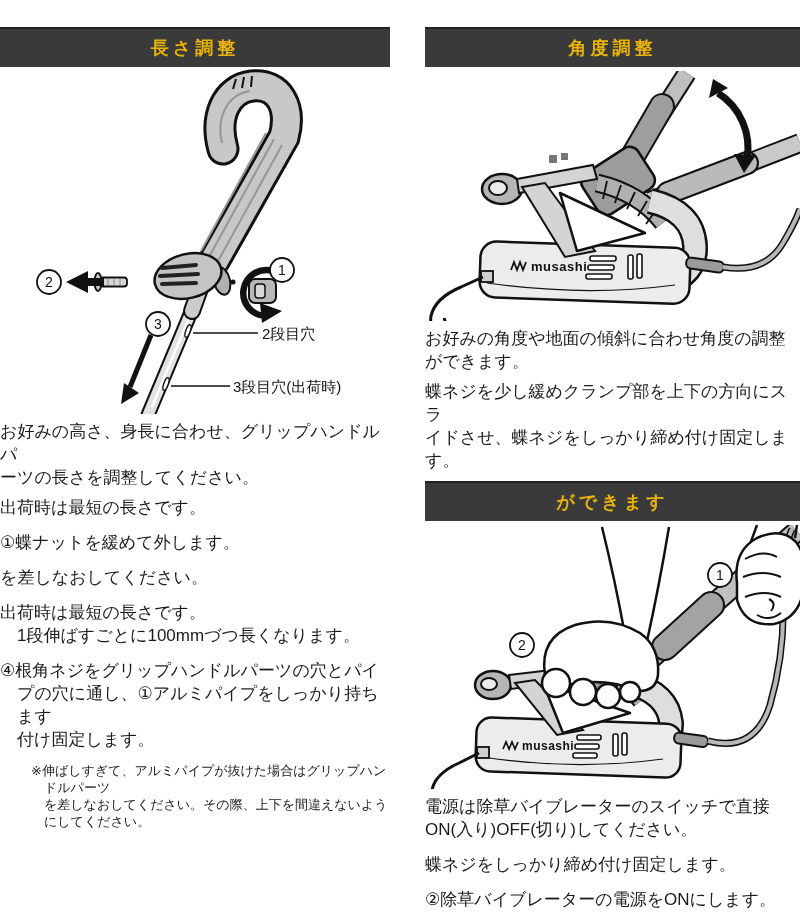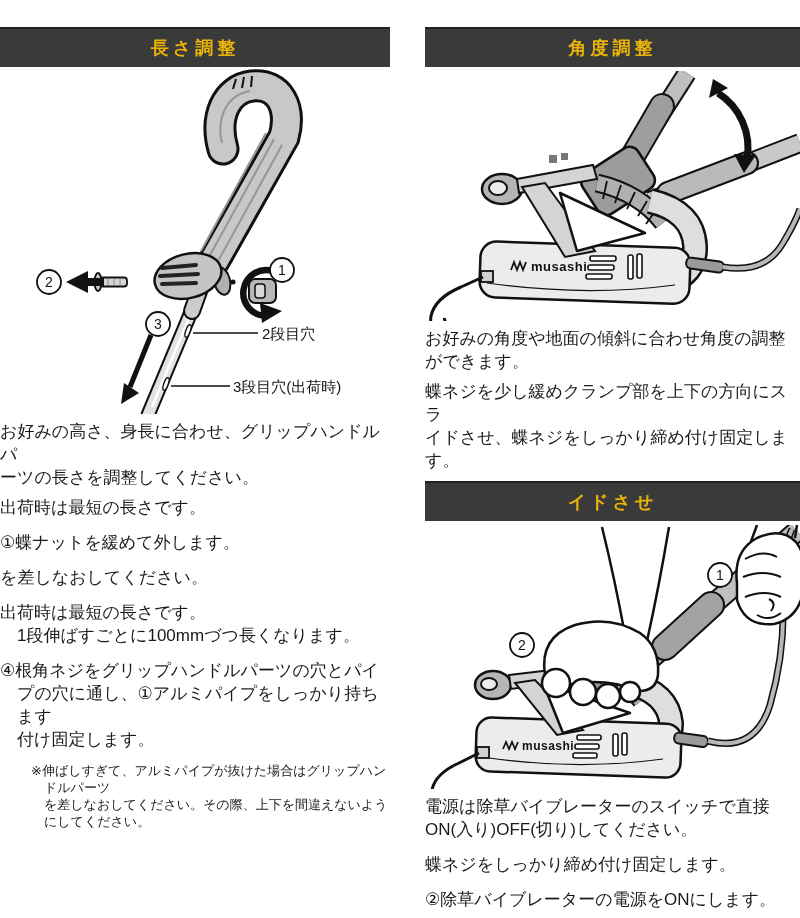--- a/index.html
+++ b/index.html
@@ -214,21 +214,21 @@
     </svg>
 
     <div class="textblock">
       <p class="para">お好みの角度や地面の傾斜に合わせ角度の調整
 ができます。</p>
       <p class="para">蝶ネジを少し緩めクランプ部を上下の方向にスラ
 イドさせ、蝶ネジをしっかり締め付け固定します。</p>
     </div>
 
     <div class="bar usage-bar">
-      <span>イドさせ</span>
+      <span>ができます</span>
     </div>
 
     <svg class="diagram dg-usage" viewBox="0 0 375 264">
 
       <g>
         <path d="M 372,6 L 205,152" stroke="#111" stroke-width="22"></path>
         <path d="M 372,6 L 205,152" stroke="#c0c0c0" stroke-width="18"></path>
         <path d="M 286,80 L 240,122" stroke="#111" stroke-width="28" stroke-linecap="round"></path>
         <path d="M 286,80 L 240,122" stroke="#a3a3a3" stroke-width="24" stroke-linecap="round"></path>
       </g>

